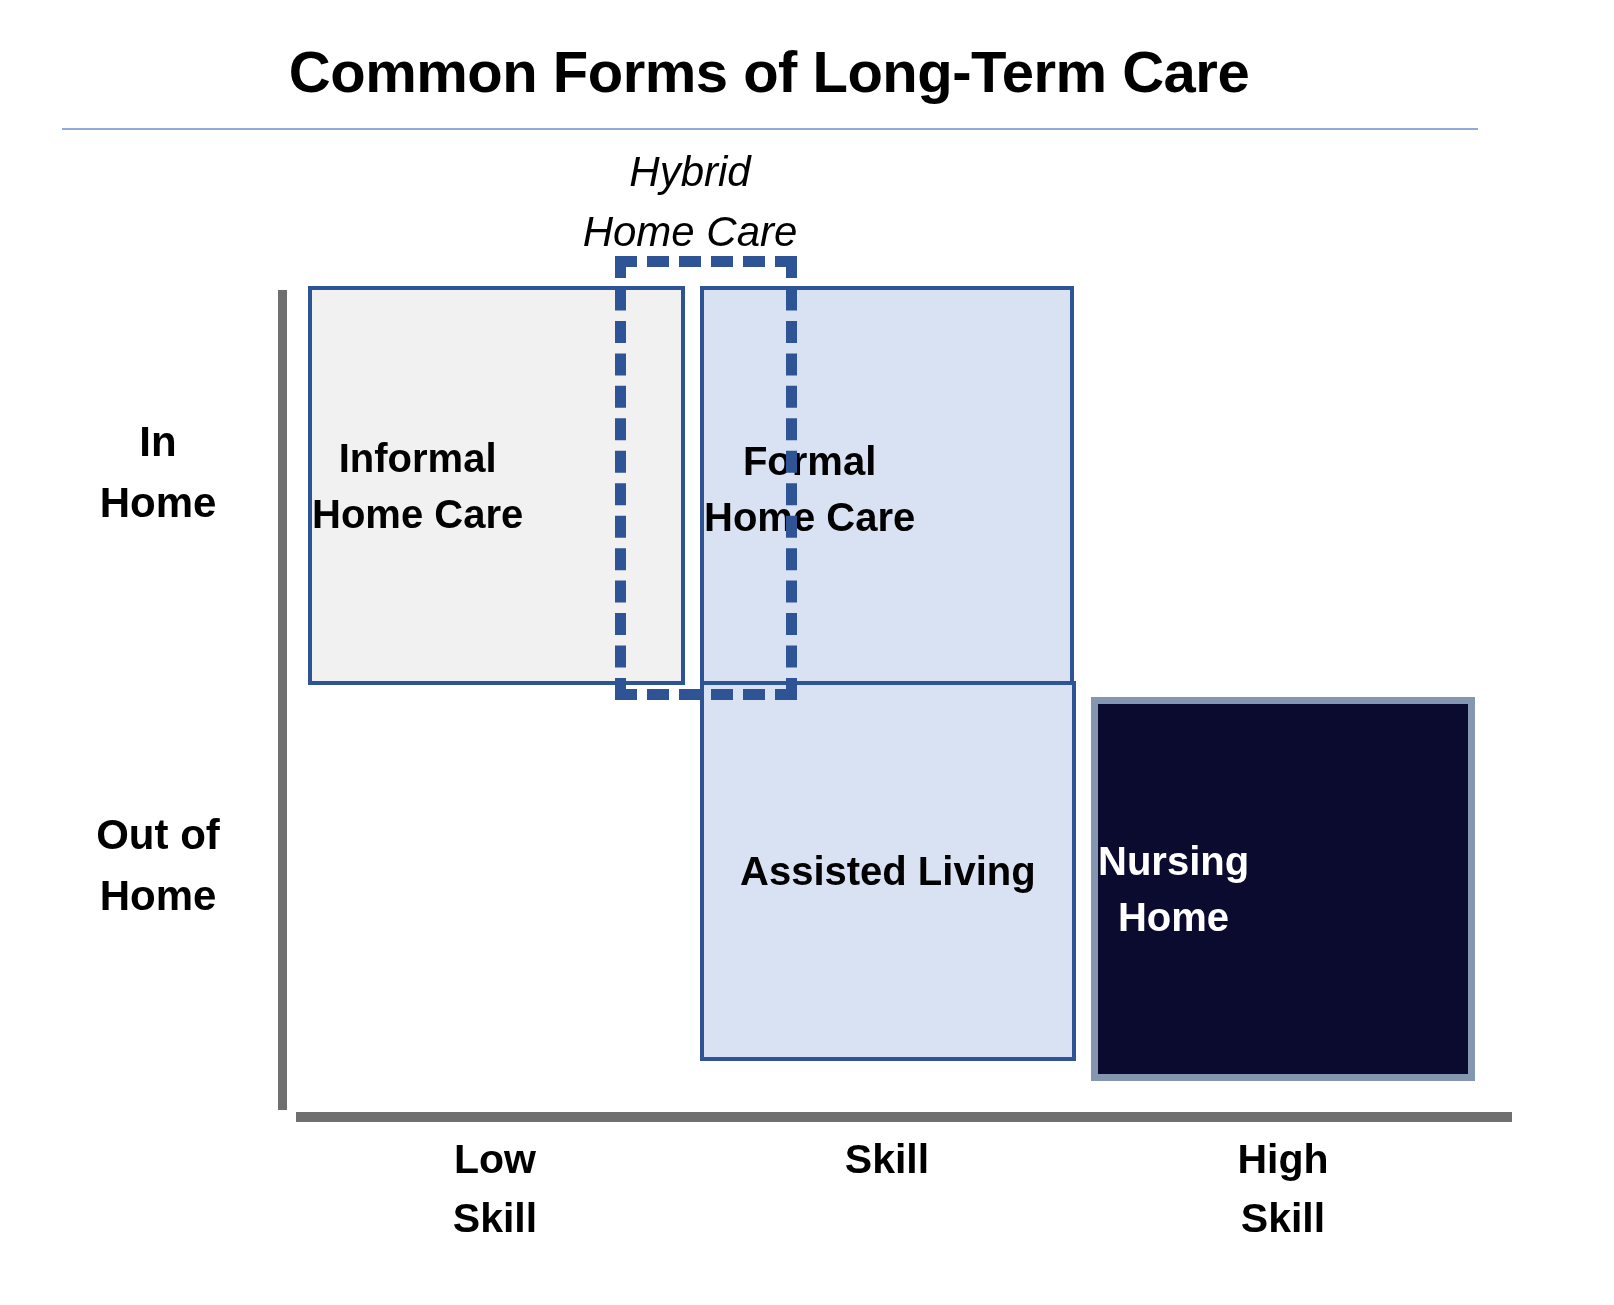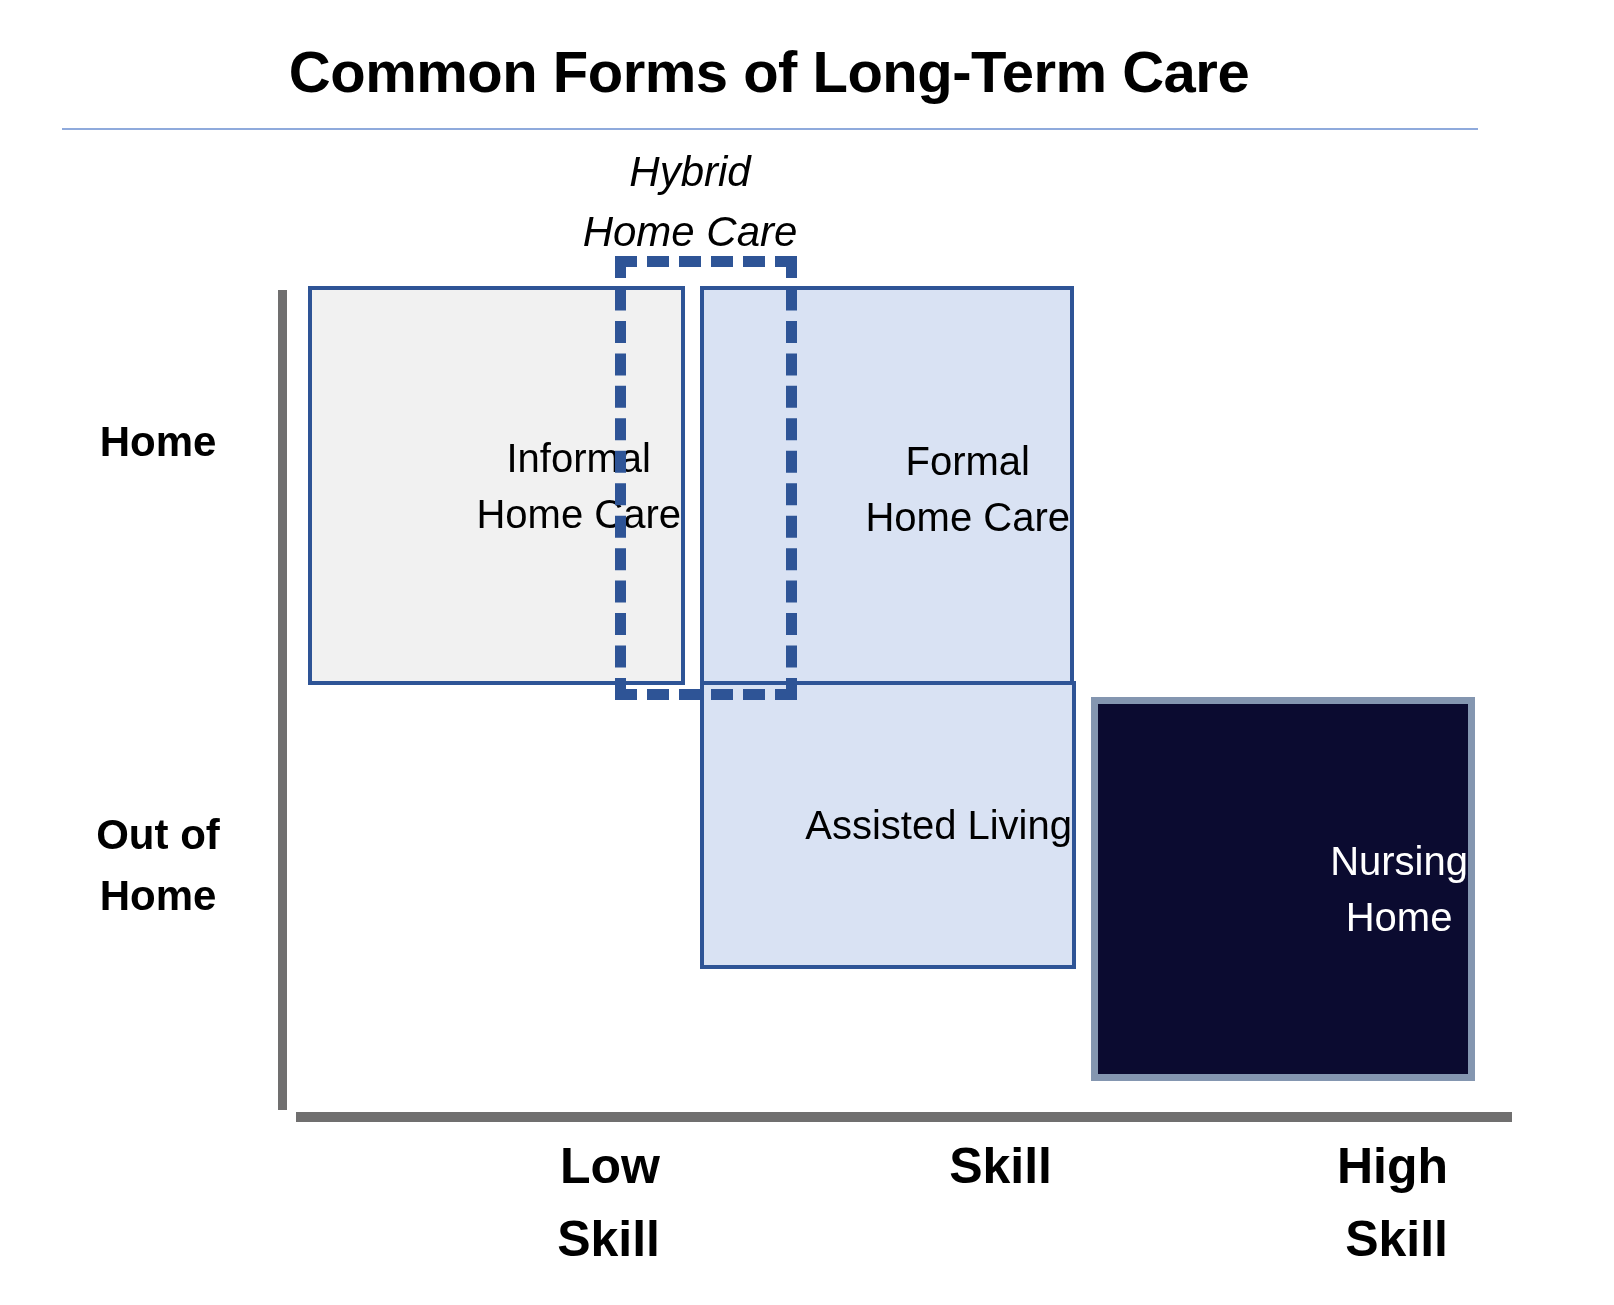--- a/index.html
+++ b/index.html
@@ -78,60 +78,62 @@
     font-size: 42px;
     font-weight: bold;
     color: #000000;
     line-height: 1.45;
   }
   .ylabel-in   { left: 40px;  top: 412px;  width: 236px; }
   .ylabel-out  { left: 40px;  top: 805px;  width: 236px; }
 
   .xlabel {
     position: absolute;
-    text-align: right;
-    font-size: 50px;
+    text-align: center;
+    font-size: 41px;
     font-weight: bold;
     color: #000000;
     line-height: 1.45;
     top: 1130px;
   }
   .xlabel-low      { left: 330px;  width: 330px; }
   .xlabel-moderate { left: 722px;  width: 330px; }
   .xlabel-high     { left: 1118px; width: 330px; }
 
   
   .cell {
     position: absolute;
     box-sizing: border-box;
     display: flex;
     align-items: center;
-    justify-content: flex-end;
+    justify-content: flex-start;
     text-align: center;
     font-size: 40px;
     line-height: 1.4;
     color: #000000;
+    font-weight: bold;
   }
   .cell-informal {
     left: 308px;  top: 286px;
     width: 377px; height: 399px;
     background: #f1f1f1;
     border: 4px solid #2e5496;
   }
   .cell-formal {
     left: 700px;  top: 286px;
     width: 374px; height: 405px;
     background: #d9e2f3;
     border: 4px solid #2e5496;
   }
   .cell-assisted {
     left: 700px;  top: 681px;
-    width: 376px; height: 288px;
+    width: 376px; height: 380px;
     background: #d9e2f3;
     border: 4px solid #2e5496;
+    padding-left: 36px;
   }
   .cell-nursing {
     left: 1091px; top: 697px;
     width: 384px; height: 384px;
     background: #0b0b30;
     border: 7px solid #8496b0;
     color: #ffffff;
   }
 
   
@@ -157,20 +159,21 @@
 
   <div class="hybrid-caption">
     <div>Hybrid</div>
     <div>Home Care</div>
   </div>
 
   <div class="axis-y"></div>
   <div class="axis-x"></div>
 
   <div class="ylabel ylabel-in">
+    <div>In</div>
     <div>Home</div>
   </div>
   <div class="ylabel ylabel-out">
     <div>Out of</div>
     <div>Home</div>
   </div>
 
   <div class="xlabel xlabel-low">
     <div>Low</div>
     <div>Skill</div>

